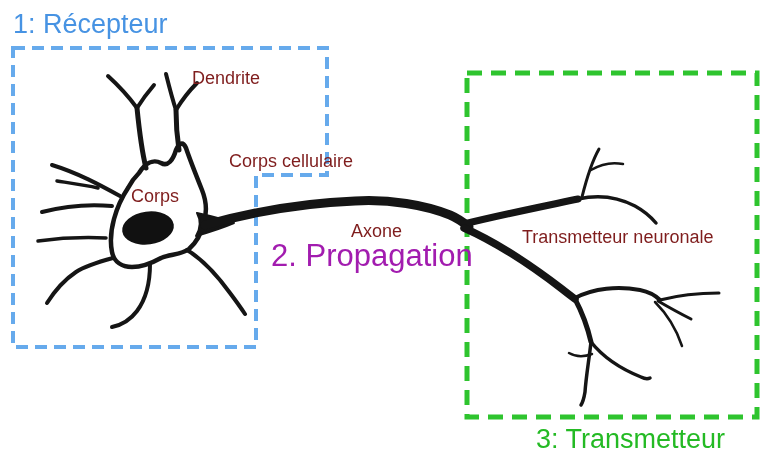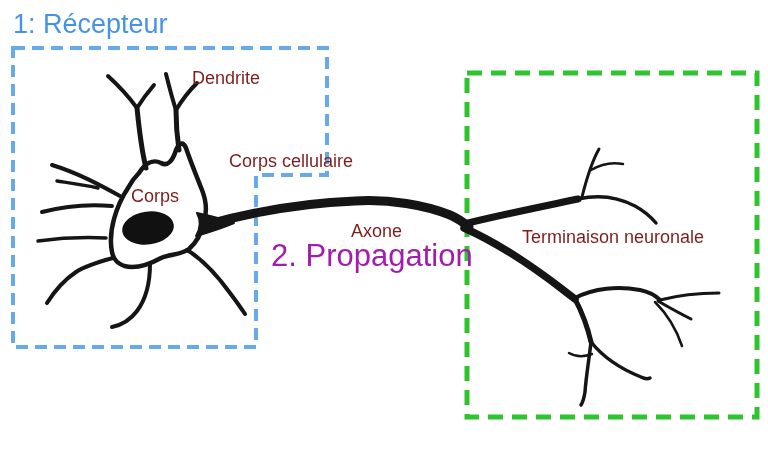--- a/index.html
+++ b/index.html
@@ -89,19 +89,20 @@
       <path d="M 592 354 C 584 357 576 357 569 353" stroke-width="2.5"></path>
     </g>
   </svg>
 
   <div class="label headline step1">1: Récepteur</div>
 
   <div class="label step2">
     <div>2. Propagation</div>
   </div>
 
+  <div class="label headline step3">3: Transmetteur</div>
 
   <div class="label part-label lbl-dendrite">Dendrite</div>
   <div class="label part-label lbl-cellbody">Corps cellulaire</div>
   <div class="label part-label lbl-nucleus">Corps</div>
   <div class="label part-label lbl-axon">Axone</div>
-  <div class="label part-label lbl-terminal">Terminaison neuronale</div>
+  <div class="label part-label lbl-terminal">Transmetteur neuronale</div>
 </div>
 
 </body></html>

